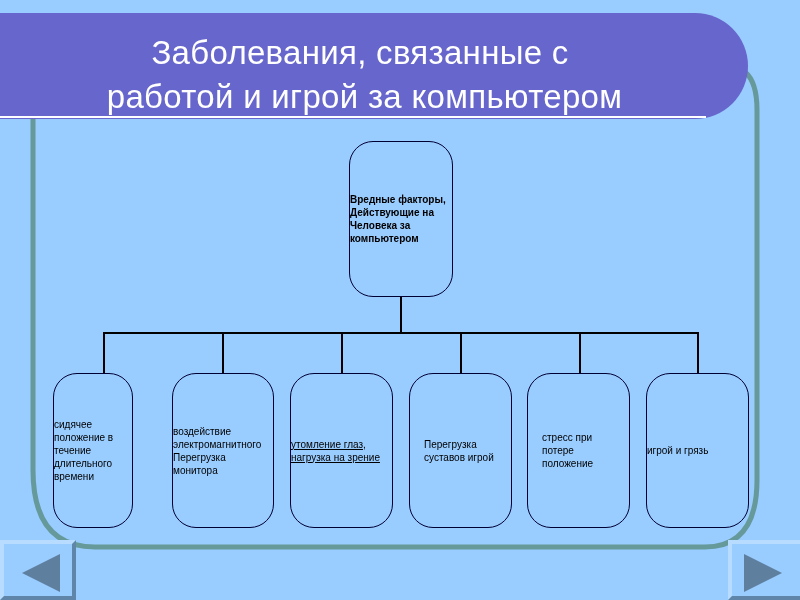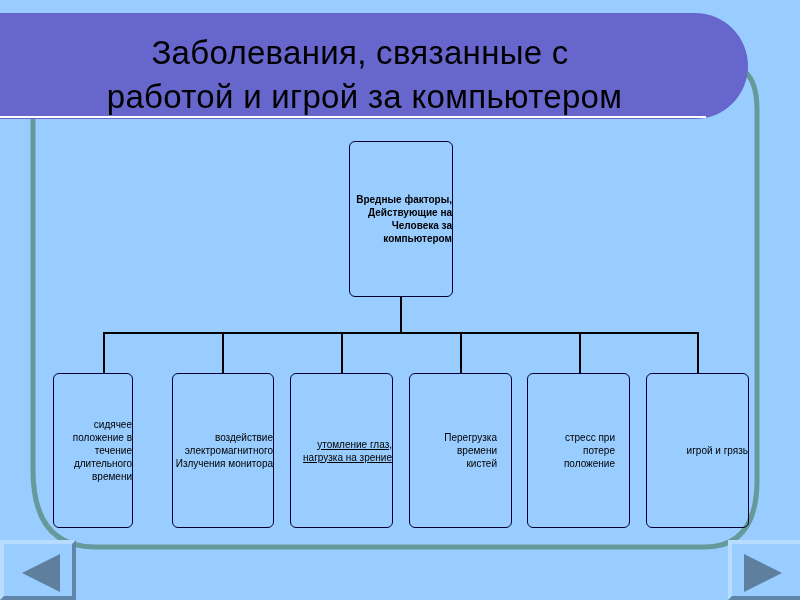--- a/index.html
+++ b/index.html
@@ -9,33 +9,33 @@
     font-family:"Liberation Sans", sans-serif;
   }
   .frame-svg { position:absolute; left:0; top:0; }
   .title-bar {
     position:absolute; left:0; top:13px; width:748px; height:106px;
     background:#6666cc;
     border-radius:0 55px 55px 0;
   }
   .title-text {
     position:absolute; left:0; top:18px; width:720px;
-    text-align:center; color:#000000;
+    text-align:center; color:#ffffff;
     font-size:33px; line-height:44px; letter-spacing:0.3px;
   }
   .title-line1 { display:block; }
   .title-line2 { display:block; text-decoration:none;padding-left:9px; }
   .title-underline {
     position:absolute; left:0; top:103px; width:706px; height:2px; background:#ffffff;
   }
   .node {
     position:absolute; box-sizing:border-box;
-    border:1.5px solid #000033; border-radius:6px;
+    border:1.5px solid #000033; border-radius:24px;
     display:flex; align-items:center; justify-content:center;
-    text-align:right; color:#000000;
+    text-align:left; color:#000000;
     font-size:10px; line-height:13px;
   }
   .node.root { font-weight:bold; font-size:10px; }
   .node span { display:block; width:100%; }
   .conn { position:absolute; background:#000000; }
   .nav-btn {
     position:absolute; top:540px; width:76px; height:60px; box-sizing:border-box;
     background:#99ccff;
     border-top:4px solid #b8dcff; border-left:4px solid #b8dcff;
     border-right:4px solid #5f86a8; border-bottom:4px solid #5f86a8;
@@ -80,27 +80,27 @@
 <div class="conn" style="left:697px;top:332px;width:2px;height:41px;"></div>
 
 <div class="node root" style="left:349px;top:141px;width:104px;height:156px;">
   <span>Вредные факторы, Действующие на Человека за компьютером</span>
 </div>
 
 <div class="node" style="left:53px;top:373px;width:80px;height:155px;">
   <span>сидячее положение в течение длительного времени</span>
 </div>
 <div class="node" style="left:172px;top:373px;width:102px;height:155px;">
-  <span>воздействие электромагнитного Излучения монитора</span>
+  <span>воздействие электромагнитного Перегрузка монитора</span>
 </div>
 <div class="node" style="left:290px;top:373px;width:103px;height:155px;text-decoration:underline;">
   <span>утомление глаз, нагрузка на зрение</span>
 </div>
 <div class="node" style="left:409px;top:373px;width:103px;height:155px;">
-  <span style="padding:0 14px;box-sizing:border-box;">Перегрузка времени кистей</span>
+  <span style="padding:0 14px;box-sizing:border-box;">Перегрузка суставов игрой</span>
 </div>
 <div class="node" style="left:527px;top:373px;width:103px;height:155px;">
   <span style="padding:0 14px;box-sizing:border-box;">стресс при потере положение</span>
 </div>
 <div class="node" style="left:646px;top:373px;width:103px;height:155px;">
   <span>игрой и грязь</span>
 </div>
 
 <div class="nav-btn nav-prev">
   <div class="tri tri-left"></div>

